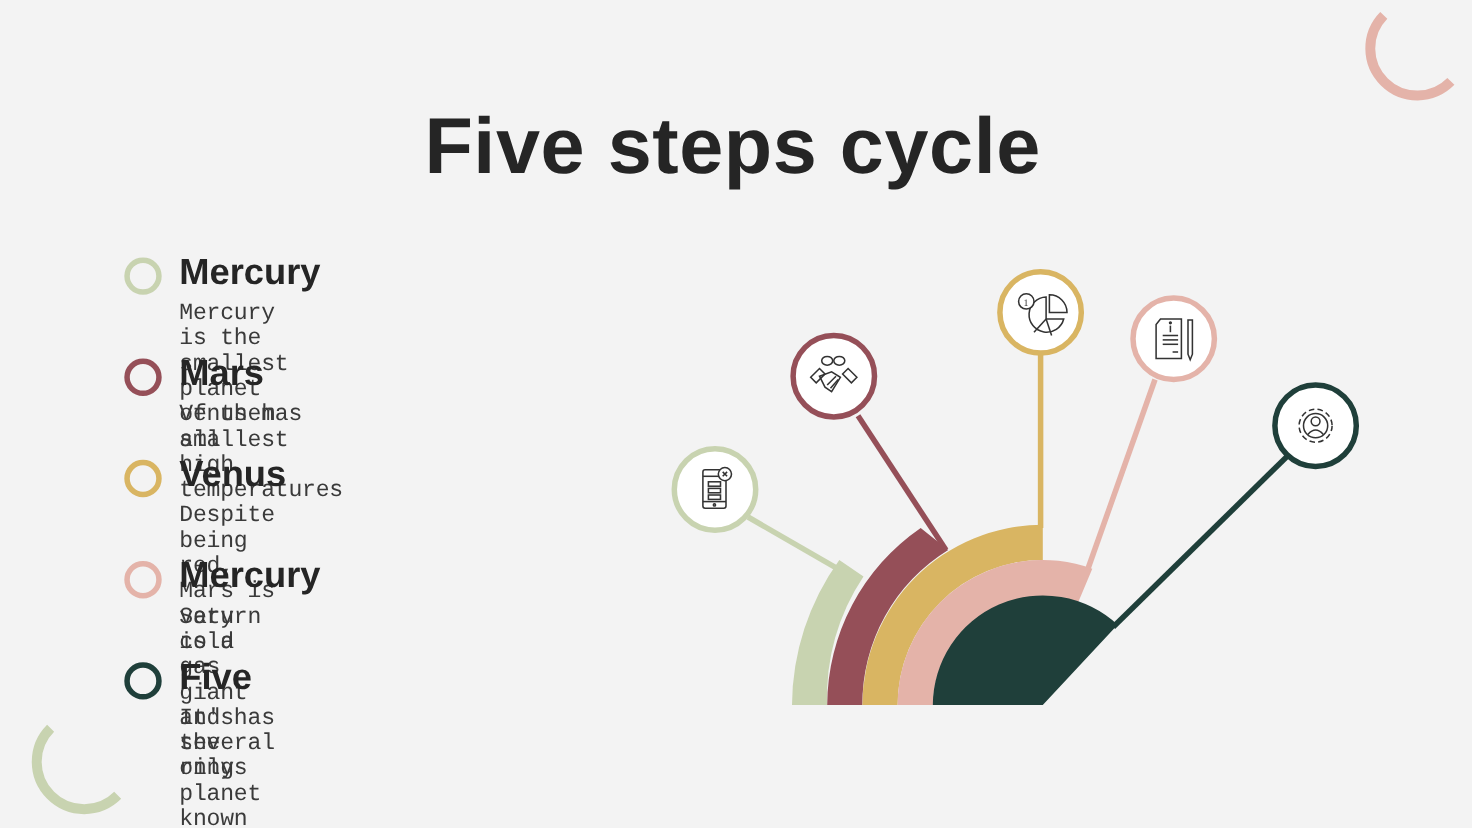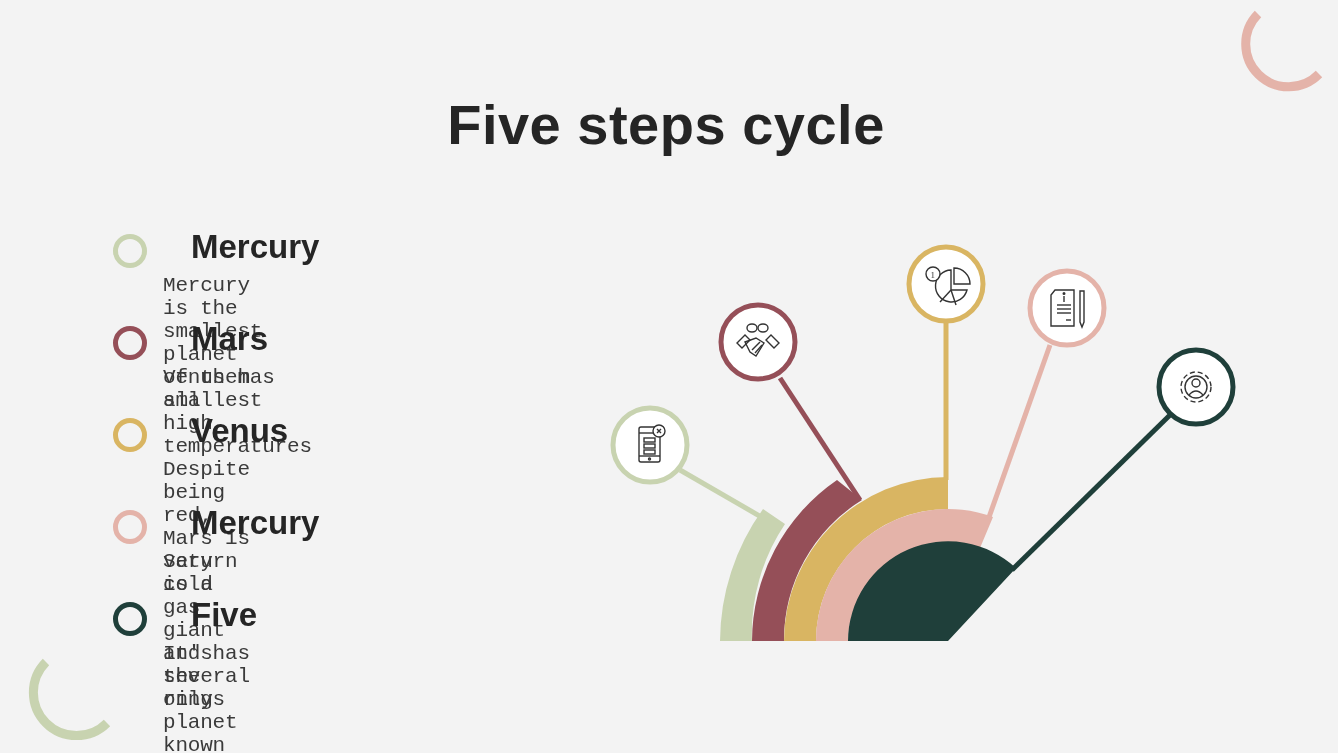--- a/index.html
+++ b/index.html
@@ -1,21 +1,21 @@
 <!DOCTYPE html>
 <html><head>
 <meta charset="utf-8">
 <style>
   html, body { margin:0; padding:0; }
   body { width:1338px; height:753px; background:#f3f3f3; position:relative; overflow:hidden; font-family:"Liberation Sans", sans-serif; color:#222; }
-  .title { position:absolute; left:0; width:1332px; top:92px; text-align:center; font-size:56px; font-weight:bold; color:#252525; letter-spacing:0.5px; }
+  .title { position:absolute; left:0; width:1332px; top:92px; text-align:center; font-size:72px; font-weight:bold; color:#252525; letter-spacing:0.5px; }
   .list { position:absolute; left:113px; top:228px; }
   .item { position:relative; height:92px; }
   .bullet { position:absolute; left:0; top:6px; width:22px; height:22px; border-radius:50%; border:5px solid #ccc; box-sizing:border-box; width:34px; height:34px; }
-  .name { position:absolute; left:50px; top:0; font-size:33px; font-weight:bold; color:#252525;margin-left:28px; }
+  .name { position:absolute; left:50px; top:0; font-size:33px; font-weight:bold; color:#252525; }
   .desc { position:absolute; left:50px; top:46px; font-size:21px; color:#3a3a3a; font-family:Liberation Mono, monospace; font-weight:300; letter-spacing:-0.2px; }
   svg.diagram { position:absolute; left:0; top:0; }
 </style>
 </head>
 <body>
 
 <div class="title">Five steps cycle</div>
 
 <div class="list">
   <div class="item">

